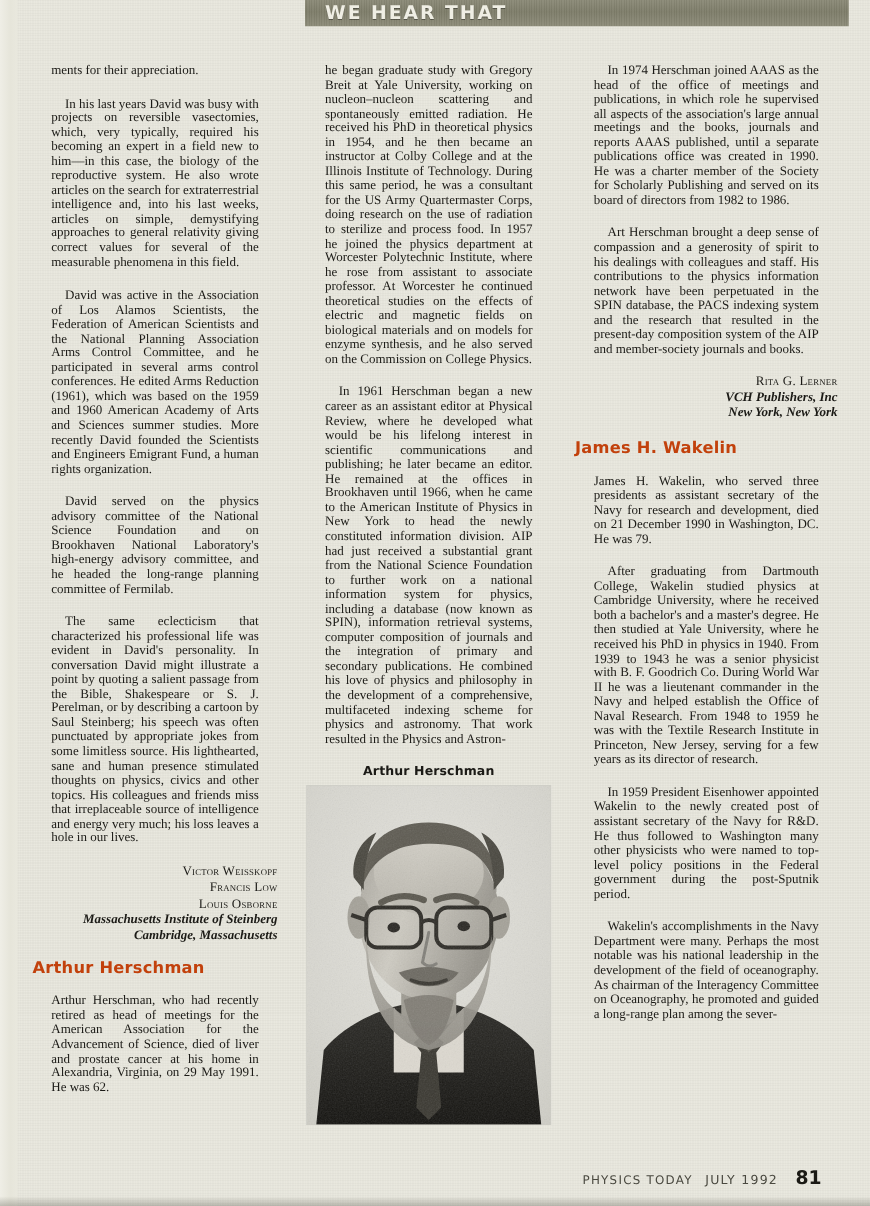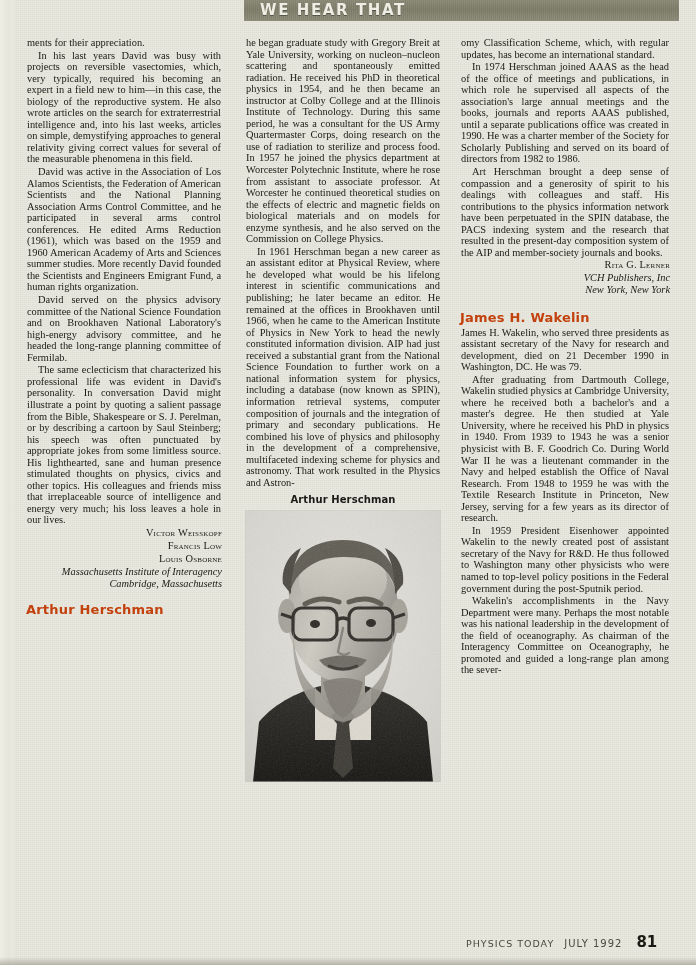--- a/index.html
+++ b/index.html
@@ -69,40 +69,41 @@
     line-height: 11.55px;
     text-align: justify;
     color: #1b1a16;
     -webkit-font-smoothing: none;
   }
   .col1 { left: 0px; }
   .col2 { left: 219px; }
   .col3 { left: 434px; width: 210px; }
 
   p.body {
-    margin: 1px;
+    margin: 15px;
     text-indent: 11px;
     text-align: justify;
     hyphens: manual;
   }
   p.body.noindent { text-indent: 0; }
 
   .sig {
     margin-top: 1px;
     text-align: right;
     line-height: 12.2px;
   }
   .smallcaps {
     font-variant: small-caps;
     letter-spacing: .2px;
   }
   .sig-italic {
     font-style: italic;
     text-align: right;
     line-height: 12.2px;
+    font-weight: bold;
   }
 
   h2.obit-head {
     font-family: "DejaVu Sans", sans-serif;
     font-weight: 600;
     font-size: 13px;
     letter-spacing: .2px;
     margin: 14px 0 3px 0;
     color: #c2410c;
     text-align: left;
@@ -163,24 +164,25 @@
   <div class="col col1">
     <p class="body noindent">ments for their appreciation.</p>
     <p class="body">In his last years David was busy with projects on reversible vasectomies, which, very typically, required his becoming an expert in a field new to him—in this case, the biology of the reproductive system. He also wrote articles on the search for extraterrestrial intelligence and, into his last weeks, articles on simple, demystifying approaches to general relativity giving correct values for several of the measurable phenomena in this field.</p>
     <p class="body">David was active in the Association of Los Alamos Scientists, the Federation of American Scientists and the National Planning Association Arms Control Committee, and he participated in several arms control conferences. He edited Arms Reduction (1961), which was based on the 1959 and 1960 American Academy of Arts and Sciences summer studies. More recently David founded the Scientists and Engineers Emigrant Fund, a human rights organization.</p>
     <p class="body">David served on the physics advisory committee of the National Science Foundation and on Brookhaven National Laboratory's high-energy advisory committee, and he headed the long-range planning committee of Fermilab.</p>
     <p class="body">The same eclecticism that characterized his professional life was evident in David's personality. In conversation David might illustrate a point by quoting a salient passage from the Bible, Shakespeare or S. J. Perelman, or by describing a cartoon by Saul Steinberg; his speech was often punctuated by appropriate jokes from some limitless source. His lighthearted, sane and human presence stimulated thoughts on physics, civics and other topics. His colleagues and friends miss that irreplaceable source of intelligence and energy very much; his loss leaves a hole in our lives.</p>
 
     <div class="sig smallcaps">Victor Weisskopf</div>
     <div class="sig smallcaps">Francis Low</div>
     <div class="sig smallcaps">Louis Osborne</div>
-    <div class="sig-italic">Massachusetts Institute of Interagency</div>
+    <div class="sig-italic">Massachusetts Institute of Steinberg</div>
     <div class="sig-italic">Cambridge, Massachusetts</div>
 
     <h2 class="obit-head">Arthur Herschman</h2>
+    <p class="body noindent">Arthur Herschman, who had recently retired as head of meetings for the American Association for the Advancement of Science, died of liver and prostate cancer at his home in Alexandria, Virginia, on 29 May 1991. He was 62.</p>
   </div>
 
   <div class="col col2">
     <p class="body noindent">he began graduate study with Gregory Breit at Yale University, working on nucleon–nucleon scattering and spontaneously emitted radiation. He received his PhD in theoretical physics in 1954, and he then became an instructor at Colby College and at the Illinois Institute of Technology. During this same period, he was a consultant for the US Army Quartermaster Corps, doing research on the use of radiation to sterilize and process food. In 1957 he joined the physics department at Worcester Polytechnic Institute, where he rose from assistant to associate professor. At Worcester he continued theoretical studies on the effects of electric and magnetic fields on biological materials and on models for enzyme synthesis, and he also served on the Commission on College Physics.</p>
     <p class="body">In 1961 Herschman began a new career as an assistant editor at Physical Review, where he developed what would be his lifelong interest in scientific communications and publishing; he later became an editor. He remained at the offices in Brookhaven until 1966, when he came to the American Institute of Physics in New York to head the newly constituted information division. AIP had just received a substantial grant from the National Science Foundation to further work on a national information system for physics, including a database (now known as SPIN), information retrieval systems, computer composition of journals and the integration of primary and secondary publications. He combined his love of physics and philosophy in the development of a comprehensive, multifaceted indexing scheme for physics and astronomy. That work resulted in the Physics and Astron-</p>
 
     <div class="photo-caption">Arthur Herschman</div>
 
     <div class="photo-wrap">
       <svg width="196" height="272" viewBox="0 0 196 272" xmlns="http://www.w3.org/2000/svg">
@@ -264,21 +266,20 @@
         <path d="M48 120 C46 166 62 206 98 212 C134 206 150 166 148 120 C146 160 132 186 98 190 C64 186 50 160 48 120 Z" fill="url(#beard)" opacity="0.92"></path>
         <path d="M78 172 q20 -8 40 0 q-6 30 -20 36 q-14 -6 -20 -36 Z" fill="#7e7b73" opacity="0.9"></path>
 
         <rect width="196" height="272" filter="url(#grain)" opacity="0.55"></rect>
         <rect width="196" height="272" fill="none" stroke="#cdccc4" stroke-width="1"></rect>
       </svg>
     </div>
   </div>
 
   <div class="col col3">
-    <p class="body noindent">omy Classification Scheme, which, with regular updates, has become an international standard.</p>
     <p class="body">In 1974 Herschman joined AAAS as the head of the office of meetings and publications, in which role he supervised all aspects of the association's large annual meetings and the books, journals and reports AAAS published, until a separate publications office was created in 1990. He was a charter member of the Society for Scholarly Publishing and served on its board of directors from 1982 to 1986.</p>
     <p class="body">Art Herschman brought a deep sense of compassion and a generosity of spirit to his dealings with colleagues and staff. His contributions to the physics information network have been perpetuated in the SPIN database, the PACS indexing system and the research that resulted in the present-day composition system of the AIP and member-society journals and books.</p>
 
     <div class="sig smallcaps">Rita G. Lerner</div>
     <div class="sig-italic">VCH Publishers, Inc</div>
     <div class="sig-italic">New York, New York</div>
 
     <h2 class="obit-head">James H. Wakelin</h2>
     <p class="body noindent">James H. Wakelin, who served three presidents as assistant secretary of the Navy for research and development, died on 21 December 1990 in Washington, DC. He was 79.</p>
     <p class="body">After graduating from Dartmouth College, Wakelin studied physics at Cambridge University, where he received both a bachelor's and a master's degree. He then studied at Yale University, where he received his PhD in physics in 1940. From 1939 to 1943 he was a senior physicist with B. F. Goodrich Co. During World War II he was a lieutenant commander in the Navy and helped establish the Office of Naval Research. From 1948 to 1959 he was with the Textile Research Institute in Princeton, New Jersey, serving for a few years as its director of research.</p>

